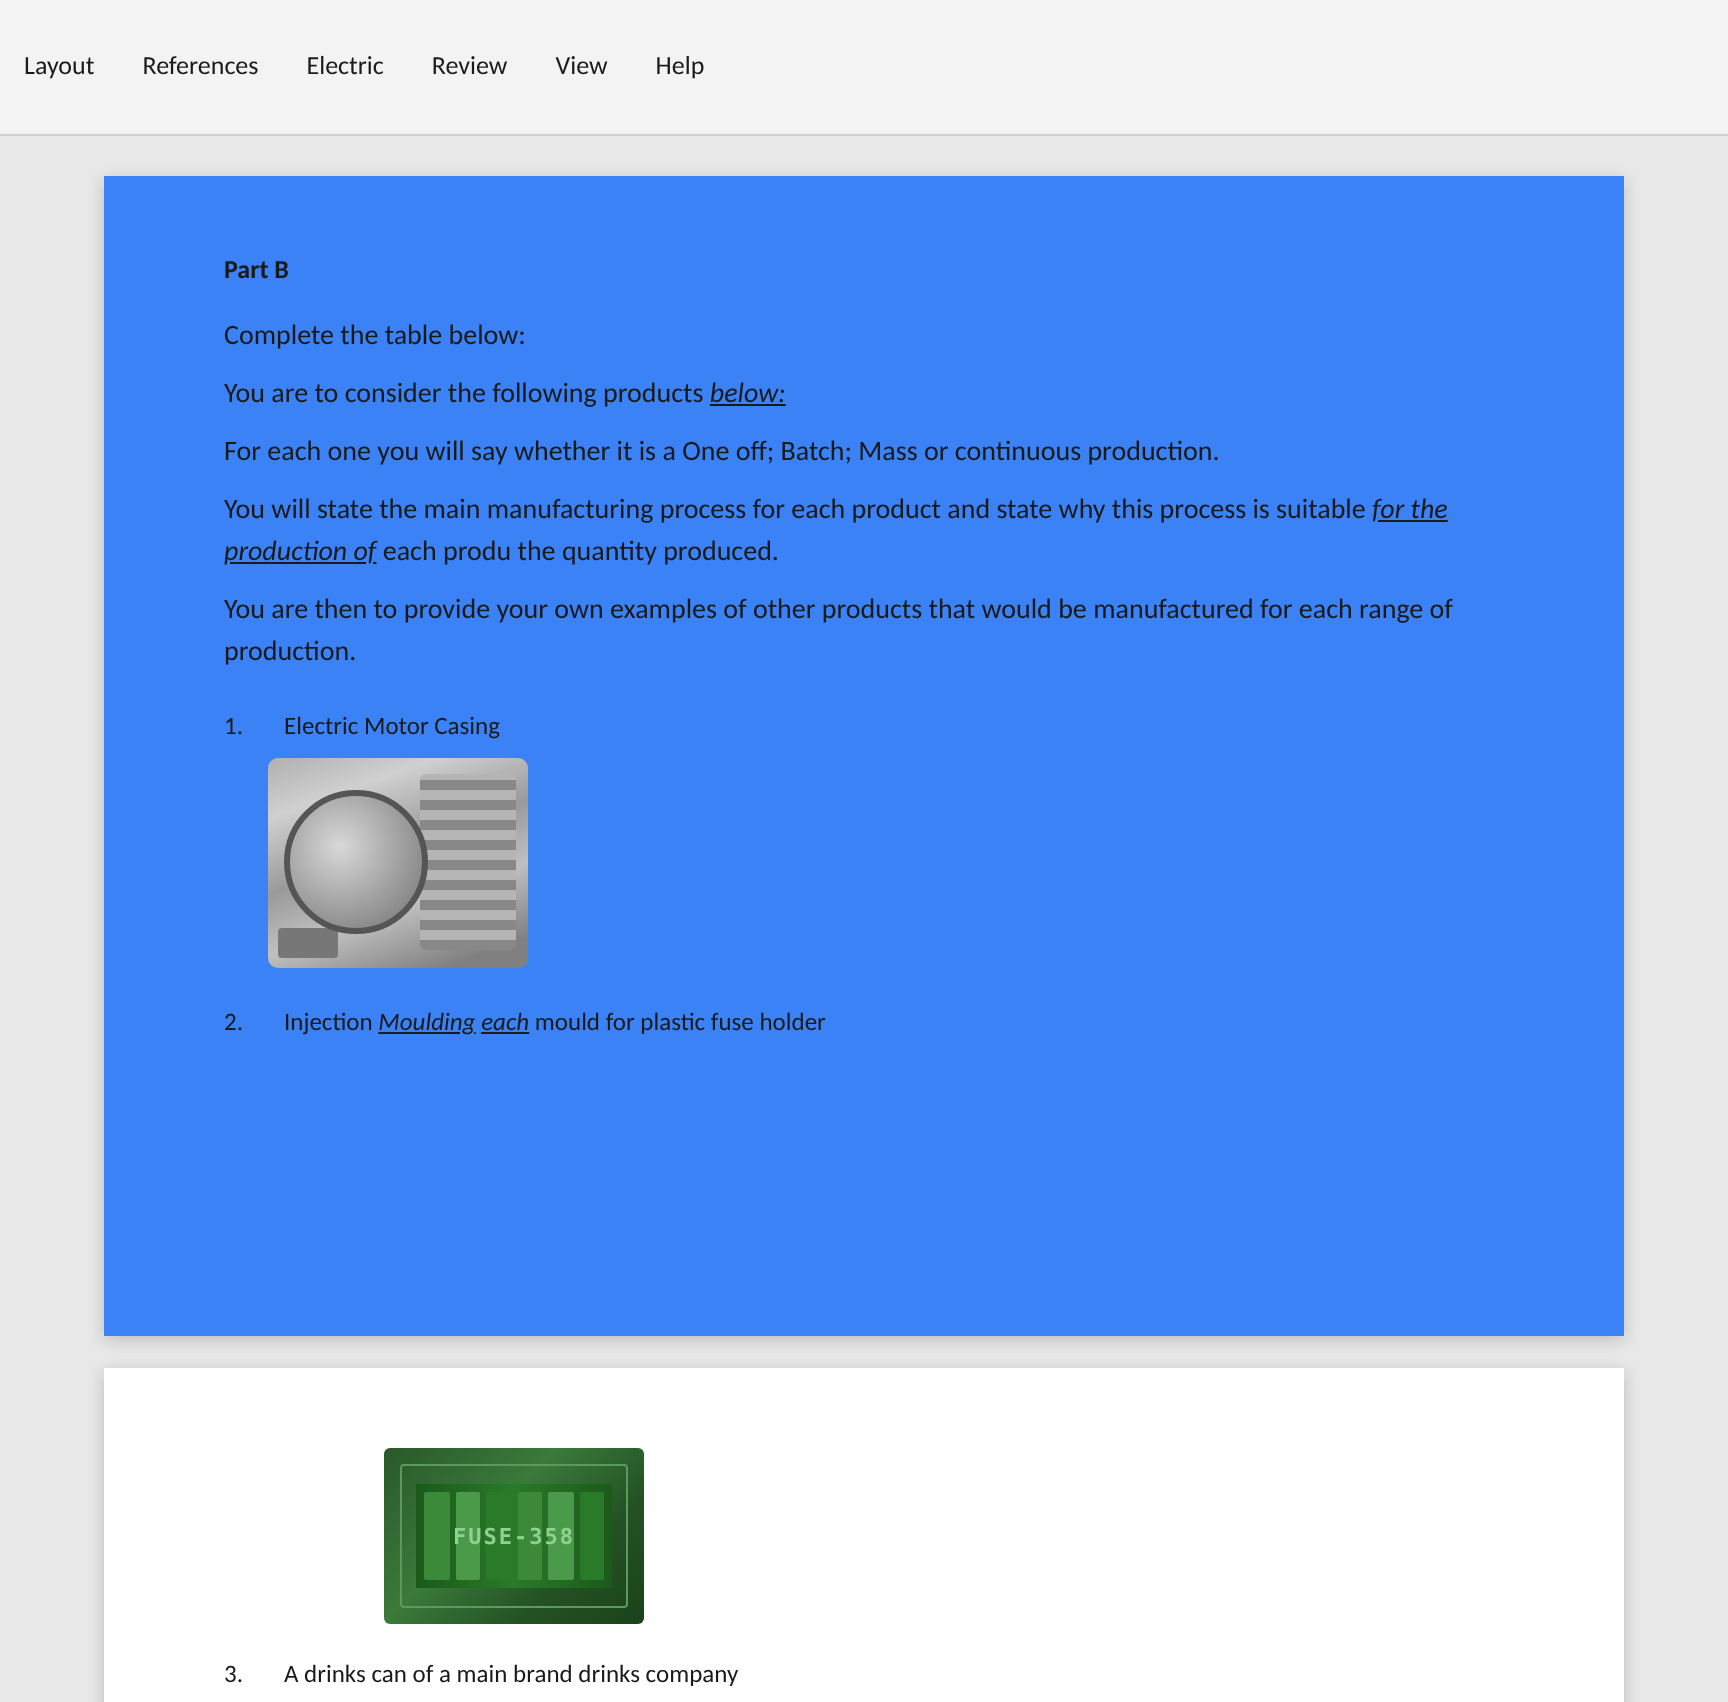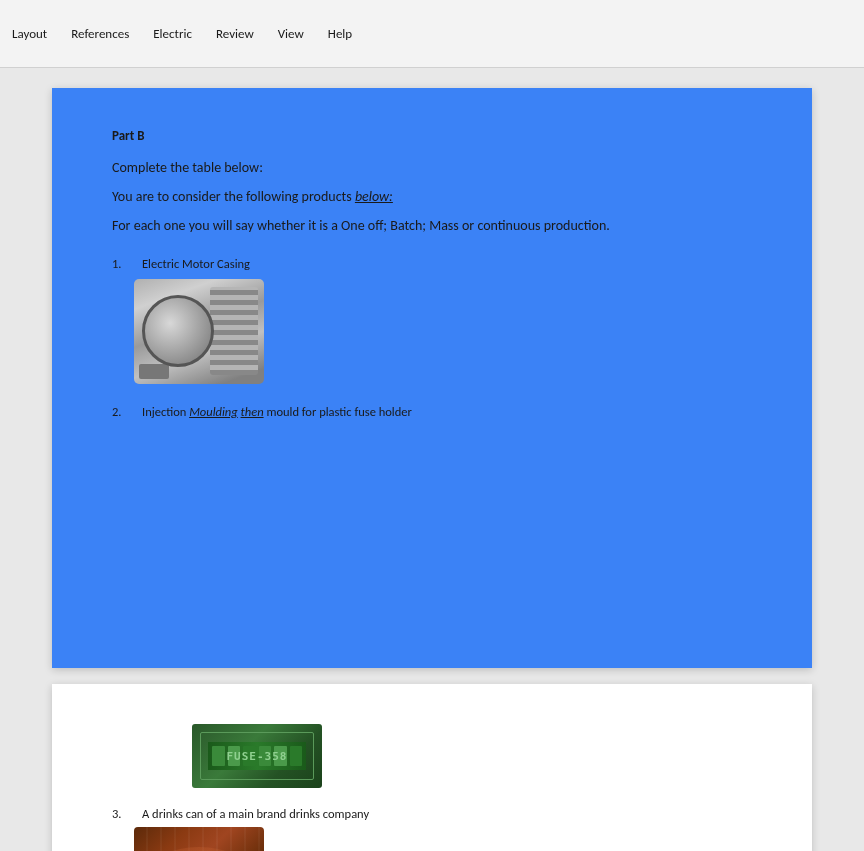--- a/index.html
+++ b/index.html
@@ -115,51 +115,57 @@
     <p class="instruction-text">
       <span>Complete the table below:</span>
     </p>
 
     <p class="instruction-text">
       You are to consider the following products <span class="underline">below:</span>
     </p>
 
     <p class="instruction-text">For each one you will say whether it is a One off; Batch; Mass or continuous production.</p>
 
+    <p class="instruction-text">
+      You will state the main manufacturing process for each product and state why this process is suitable <span class="underline">for the production of</span> each produ the quantity produced.
+    </p>
 
+    <p class="instruction-text">
+      You are then to provide your own examples of other products that would be manufactured for each range of production.
+    </p>
 
     <div style="margin-top: 20px;">
       <div style="display: flex; align-items: flex-start; gap: 8px;">
         <span class="item-number" style="font-size:12.5px; min-width:22px;">1.</span>
         <span style="font-size:12.5px;">Electric Motor Casing</span>
       </div>
       <div class="product-image-block">
 
         <div style="width:130px; height:105px; background: linear-gradient(160deg, #b0b0b0 0%, #d0d0d0 20%, #9a9a9a 45%, #c0c0c0 65%, #808080 90%); border-radius:5px; position:relative; overflow:hidden; margin-top:6px;">
           <div style="position:absolute; width:72px; height:72px; border-radius:50%; background: radial-gradient(circle at 38% 38%, #d8d8d8, #707070); top:16px; left:8px; border:3px solid #555; z-index:2;"></div>
           <div style="position:absolute; right:6px; top:8px; width:48px; height:88px; background: repeating-linear-gradient(0deg, #888 0px, #888 5px, #b5b5b5 5px, #b5b5b5 10px); border-radius:3px; z-index:1;"></div>
           <div style="position:absolute; bottom:5px; left:5px; width:30px; height:15px; background:#777; border-radius:2px;"></div>
         </div>
       </div>
     </div>
 
     <div style="margin-top: 20px;">
       <div style="display: flex; align-items: flex-start; gap: 8px;">
         <span class="item-number" style="font-size:12.5px; min-width:22px;">2.</span>
         <span style="font-size:12.5px;">
-          Injection <span class="underline">Moulding</span> <span class="underline">then</span> mould for plastic fuse holder
+          Injection <span class="underline">Moulding</span> <span class="underline">each</span> mould for plastic fuse holder
         </span>
       </div>
     </div>
   </div>
 
   <div class="page2">
 
     <div style="margin-left: 80px; margin-bottom: 18px;">
-      <div style="width:130px; height:64px; background: linear-gradient(135deg, #2a582a 0%, #3a7a3a 40%, #245224 70%, #1b421b 100%); border-radius:3px; position:relative; overflow:hidden; display:flex; align-items:center; justify-content:center;">
+      <div style="width:130px; height:88px; background: linear-gradient(135deg, #2a582a 0%, #3a7a3a 40%, #245224 70%, #1b421b 100%); border-radius:3px; position:relative; overflow:hidden; display:flex; align-items:center; justify-content:center;">
         <div style="position:absolute; top:8px; left:8px; right:8px; bottom:8px; border:1px solid #5a9a5a; border-radius:2px;"></div>
         <div style="position:absolute; top:18px; left:16px; right:16px; bottom:18px; background: linear-gradient(90deg, #1a5a1a, #2a7a2a, #1a5a1a); display:grid; grid-template-columns: repeat(6,1fr); gap:3px; padding:4px;">
           <div style="background:#3a8a3a; border-radius:1px;"></div>
           <div style="background:#4a9a4a; border-radius:1px;"></div>
           <div style="background:#2a7a2a; border-radius:1px;"></div>
           <div style="background:#3a8a3a; border-radius:1px;"></div>
           <div style="background:#4a9a4a; border-radius:1px;"></div>
           <div style="background:#2a7a2a; border-radius:1px;"></div>
         </div>
         <span style="color:#90d090; font-size:11px; font-weight:bold; font-family:monospace; z-index:2; letter-spacing:1px;">FUSE-358</span>

